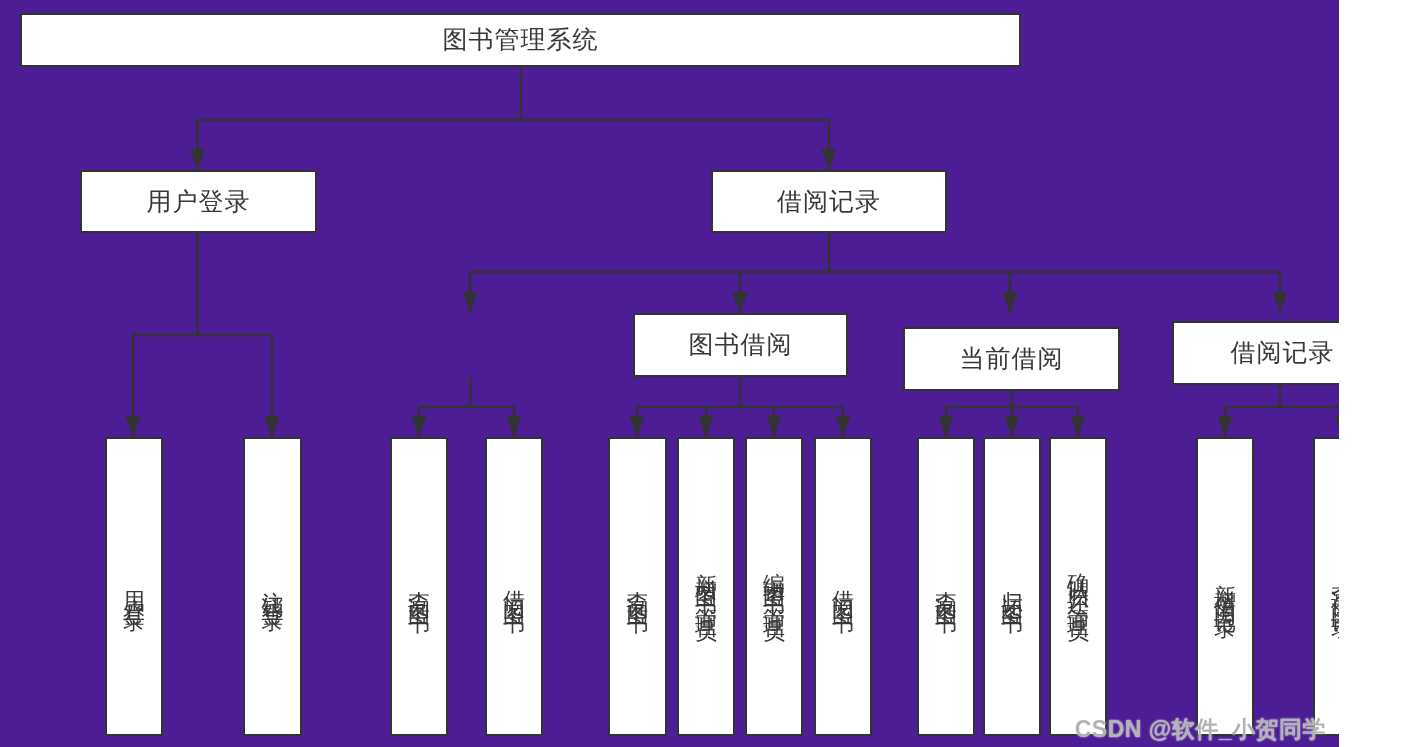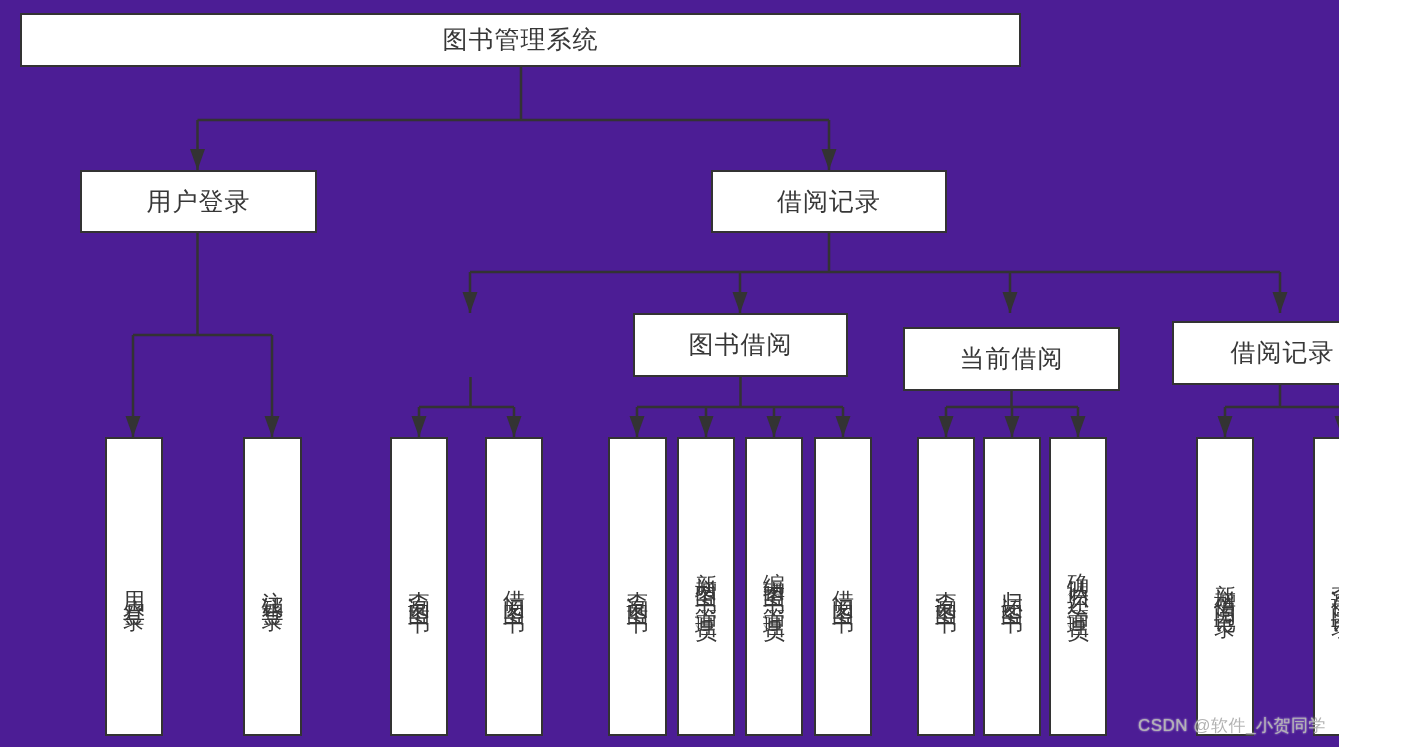--- a/index.html
+++ b/index.html
@@ -43,25 +43,26 @@
     text-orientation: mixed;
     font-size: 22px;
     letter-spacing: 7px;
     text-align: center;
   }
   .watermark {
     position: absolute;
     right: 13px;
     top: 714px;
     z-index: 10;
-    font-size: 17px;
+    font-size: 23px;
     letter-spacing: 0.5px;
     color: #b3b3b3;
     text-shadow: 0 0 2px rgba(255,255,255,0.85);
     white-space: nowrap;
+    font-weight: bold;
   }
 </style>
 </head>
 <body>
 
 <div class="canvas">
 
   <svg class="connectors" width="1405" height="747" viewBox="0 0 1405 747">
     <g fill="none" stroke="#333333" stroke-width="2.5">
       <path d="M521 67 V120

